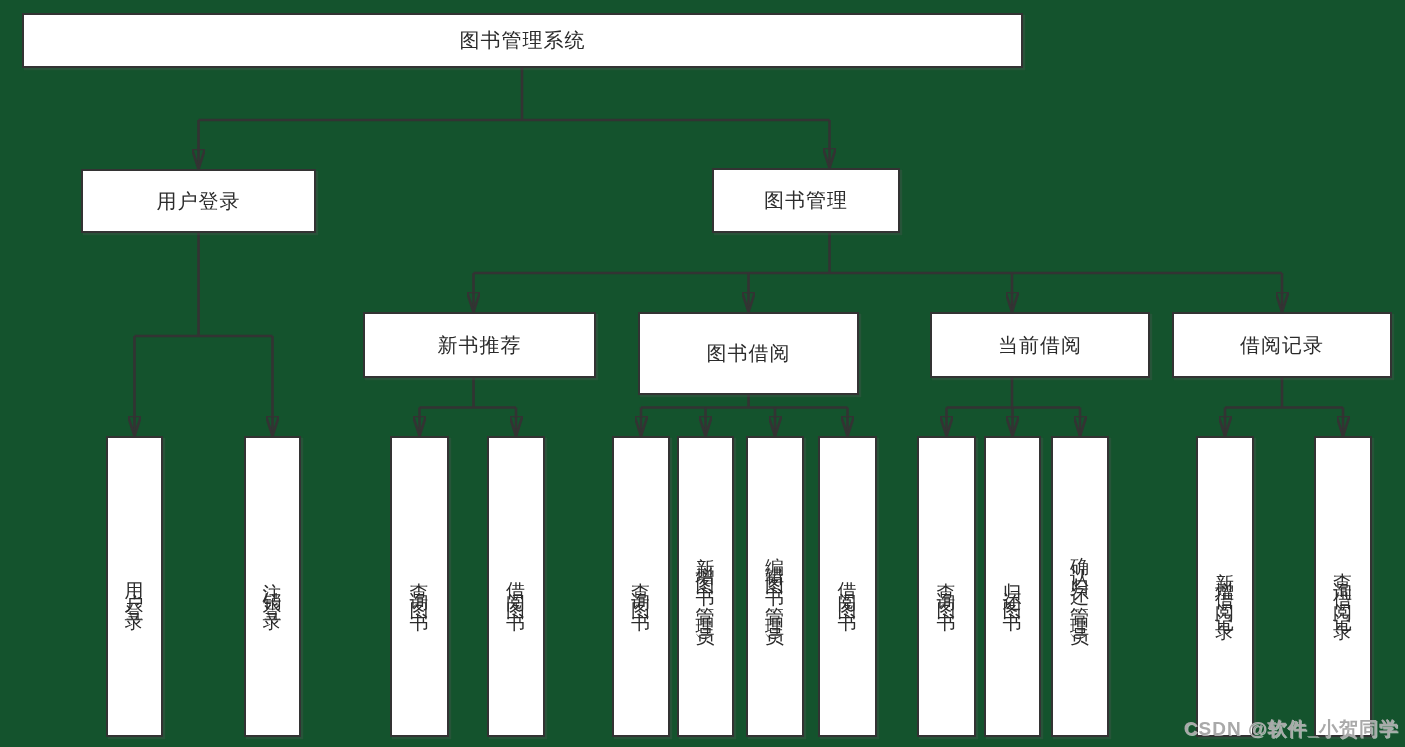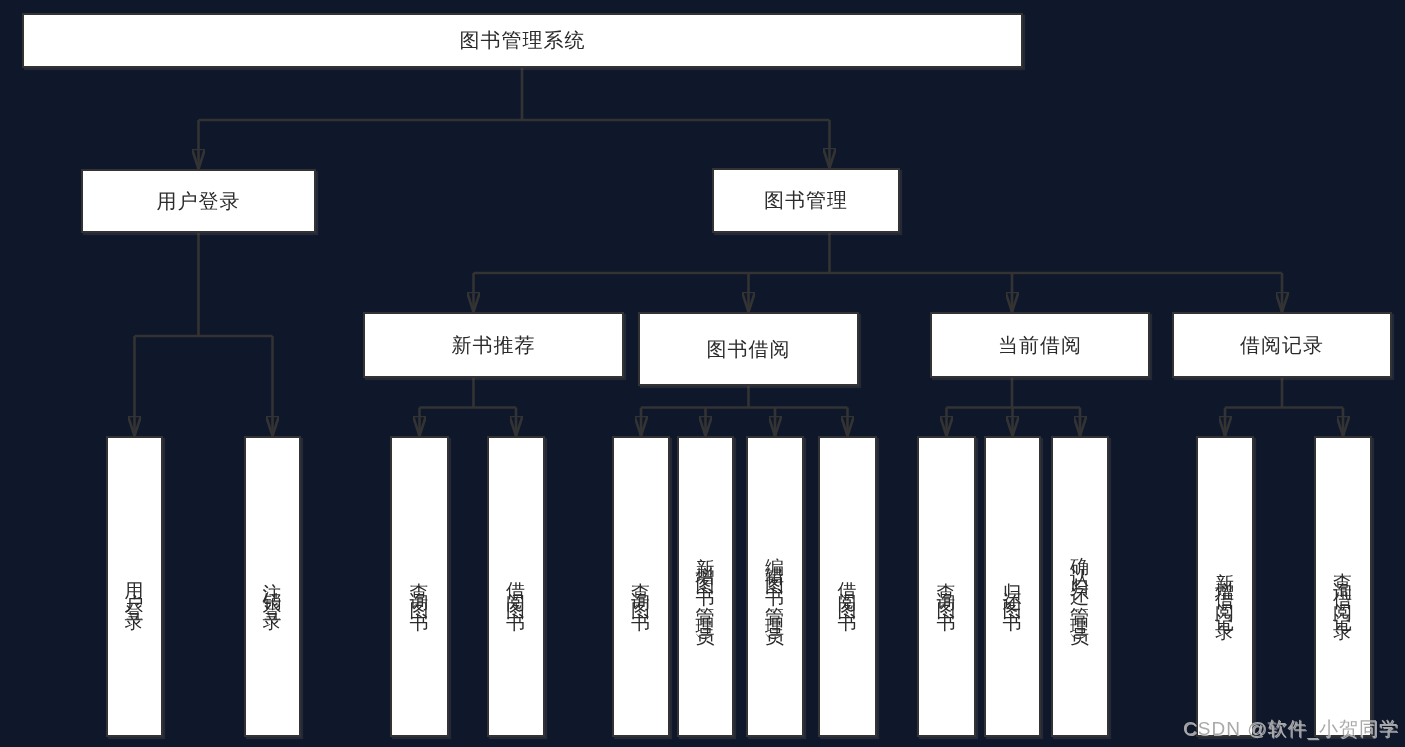--- a/index.html
+++ b/index.html
@@ -4,21 +4,21 @@
 <style>
   html, body {
     margin: 0; padding: 0;
     background: #ffffff;
     font-family: "Liberation Sans", "DejaVu Sans", sans-serif;
   }
   #canvas {
     position: relative;
     width: 1405px;
     height: 747px;
-    background: #0f172a;
+    background: #14532d;
     overflow: hidden;
   }
   #connectors {
     position: absolute;
     left: 0; top: 0;
     width: 1405px; height: 747px;
     pointer-events: none;
   }
   #connectors path {
     stroke: #333333;
@@ -52,20 +52,21 @@
   .watermark {
     position: absolute;
     right: 6px;
     bottom: 5px;
     font-size: 19px;
     color: #a9a9a9;
     letter-spacing: 1px;
     white-space: nowrap;
     z-index: 5;
     text-shadow: 1px 1px 0 rgba(255,255,255,0.6);
+    font-weight: bold;
   }
 </style>
 </head>
 <body>
 
 <div id="canvas">
 
   <svg id="connectors" viewBox="0 0 1405 747" xmlns="http://www.w3.org/2000/svg">
     <defs>
       <marker id="arrow" orient="auto" markerUnits="userSpaceOnUse" markerWidth="20" markerHeight="13" viewBox="0 -6.5 20 13" refX="20" refY="0">
@@ -125,24 +126,24 @@
     <span class="h-label">图书管理系统</span>
   </div>
 
   <div class="box" style="left:81px; top:169px; width:235px; height:64px;">
     <span class="h-label">用户登录</span>
   </div>
   <div class="box" style="left:712px; top:168px; width:188px; height:65px;">
     <span class="h-label">图书管理</span>
   </div>
 
-  <div class="box" style="left:363px; top:312px; width:261px; height:66px;">
+  <div class="box" style="left:363px; top:312px; width:233px; height:66px;">
     <span class="h-label">新书推荐</span>
   </div>
-  <div class="box" style="left:638px; top:312px; width:221px; height:74px;">
+  <div class="box" style="left:638px; top:312px; width:221px; height:83px;">
     <span class="h-label">图书借阅</span>
   </div>
   <div class="box" style="left:902px; top:312px; width:220px; height:66px;margin-left:28px;">
     <span class="h-label">当前借阅</span>
   </div>
   <div class="box" style="left:1172px; top:312px; width:220px; height:66px;">
     <span class="h-label">借阅记录</span>
   </div>
 
   <div class="box" style="left:106px; top:436px; width:57px; height:301px;">

